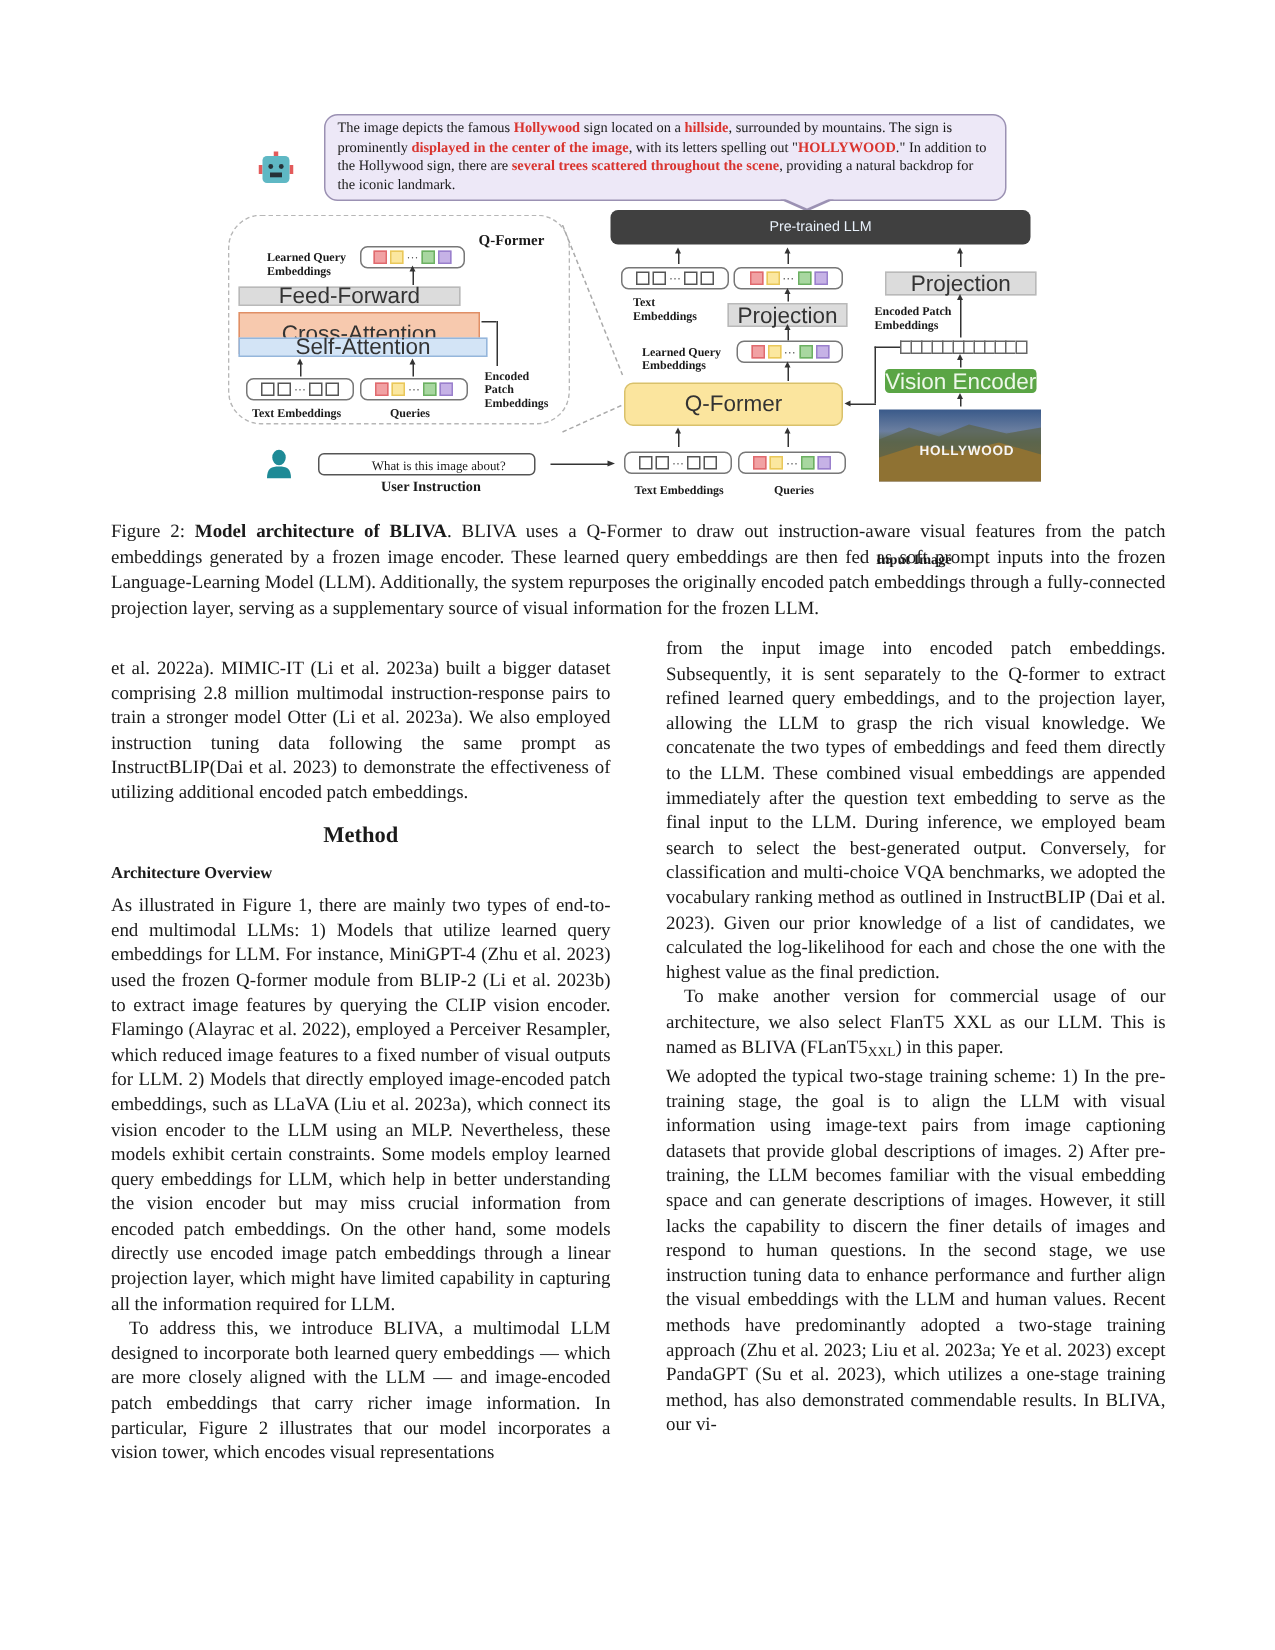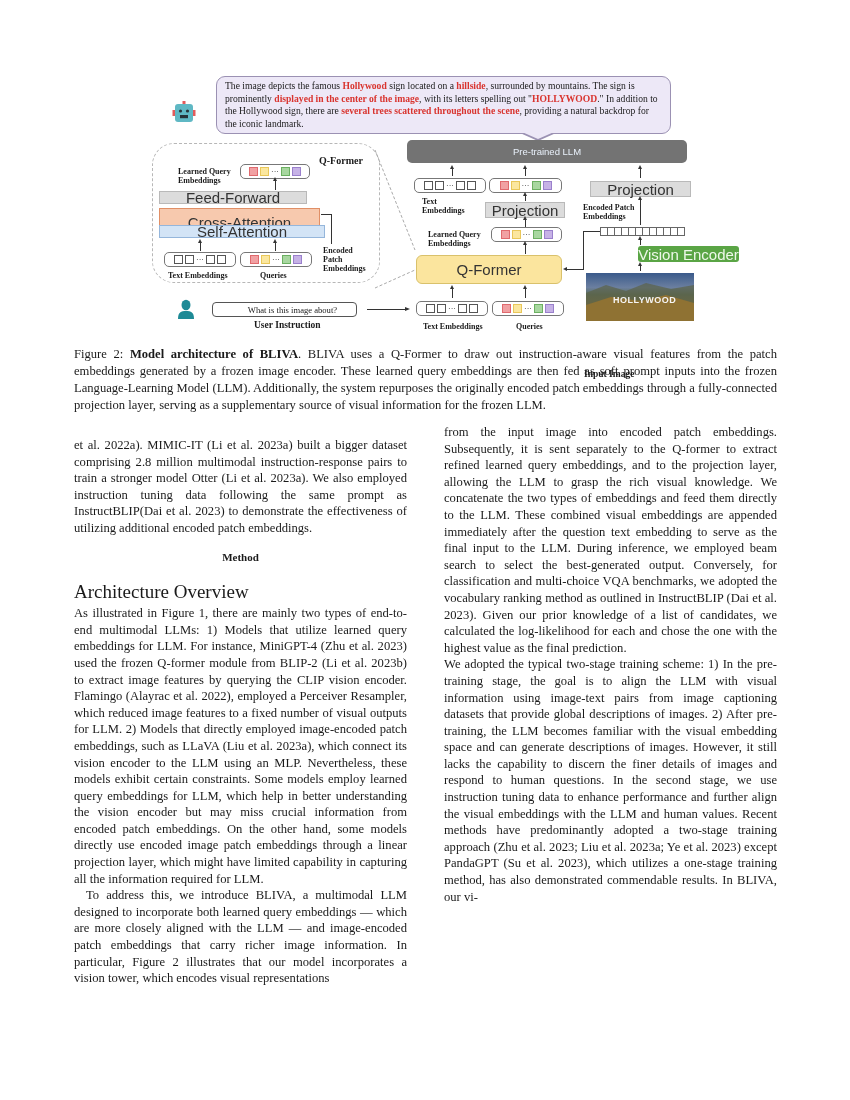--- a/index.html
+++ b/index.html
@@ -10,23 +10,23 @@
   #figure { position:absolute; left:0; top:0; width:850px; height:340px; }
   .bubble { position:absolute; left:216px; top:76px; width:455px; height:58px; background:#ede8f7; border:1px solid #9b91b3; border-radius:9px; box-sizing:border-box; padding:3px 8px; font-size:9.6px; line-height:12.6px; }
   .bubble .hl { color:#d9342f; font-weight:bold; }
   .bubble-tail { position:absolute; left:520px; top:133px; width:0; height:0; border-left:18px solid transparent; border-right:18px solid transparent; border-top:8px solid #9b91b3; }
   .bubble-tail2 { position:absolute; left:522px; top:132px; width:0; height:0; border-left:16px solid transparent; border-right:16px solid transparent; border-top:7px solid #ede8f7; }
 
   .box { position:absolute; box-sizing:border-box; display:flex; align-items:center; justify-content:center; font-family:"Liberation Sans", sans-serif; font-size:15px; color:#333; }
   .gray { background:#dcdcdc; border:1px solid #b9b9b9; }
   .orange { background:#f7c9ae; border:1px solid #e08f66; }
   .blue-lt { background:#d3e4f6; border:1px solid #95b6db; }
-  .llm { background:#737373; color:#e9f1fb; border-radius:5px; font-size:9.5px; }
+  .llm { background:#404040; color:#e9f1fb; border-radius:5px; font-size:9.5px; }
   .qformer { background:#fbe59e; border:1px solid #d9c16b; border-radius:6px; }
-  .vision { background:#5aa545; color:#eef8ea; border-radius:3px;margin-left:48px; }
+  .vision { background:#5aa545; color:#eef8ea; border-radius:3px; }
 
   .tok { position:absolute; box-sizing:border-box; border:1px solid #777; border-radius:5px; background:#fff; display:flex; align-items:center; justify-content:center; gap:2px; }
   .sq { width:9px; height:9px; box-sizing:border-box; border:1px solid #555; background:#fff; }
   .sq.r { background:#f1a1a3; border-color:#e06a6e; }
   .sq.y { background:#fbe79f; border-color:#e9c75a; }
   .sq.g { background:#a8d7a0; border-color:#6cb062; }
   .sq.p { background:#c6b2e6; border-color:#9a80cc; }
   .dots { font-size:8px; color:#555; line-height:9px; font-family:"Liberation Sans", sans-serif; }
 
   .lbl { position:absolute; font-size:8px; font-weight:bold; line-height:9px; color:#1a1a1a; }
@@ -44,22 +44,22 @@
   .photo .hw { position:absolute; left:27px; top:22px; font-family:"Liberation Sans", sans-serif; font-weight:bold; font-size:9px; color:#f5f5f5; letter-spacing:0.5px; }
 
   .instr { position:absolute; left:212px; top:302px; width:145px; height:15px; border:1px solid #555; border-radius:4px; box-sizing:border-box; font-size:8.6px; display:flex; align-items:center; justify-content:center;padding-left:16px; }
 
   
   .caption { position:absolute; left:74px; top:346px; width:703px; font-size:12.6px; line-height:17px; text-align:justify; }
   .caption b { font-weight:bold; }
   .col { position:absolute; width:333px; font-size:12.6px; line-height:16.6px; text-align:justify; }
   .col p { margin:0; }
   .col .ind { text-indent:12px; }
-  .h-method { text-align:center; font-size:11px; font-weight:bold; margin:12px 0 3px 0; }
-  .h-sub { font-size:19px; font-weight:normal; margin:18px 0 4px 0; line-height:18px; text-align:left; }
+  .h-method { text-align:center; font-size:15px; font-weight:bold; margin:12px 0 3px 0; }
+  .h-sub { font-size:11px; font-weight:bold; margin:8px 0 4px 0; line-height:18px; text-align:left; }
   sub { font-size:9px; vertical-align:-2px; }
 </style>
 </head>
 <body>
 
 <div id="figure">
 
   <div class="abs" style="left:172px;top:100px;width:24px;height:24px;">
     <svg width="24" height="24" viewBox="0 0 24 24">
       <rect x="10.5" y="1" width="3" height="3" fill="#e35b5b"></rect>
@@ -223,14 +223,15 @@
 <div class="col" style="left:74px;top:437px;">
   <p>et al. 2022a). MIMIC-IT (Li et al. 2023a) built a bigger dataset comprising 2.8 million multimodal instruction-response pairs to train a stronger model Otter (Li et al. 2023a). We also employed instruction tuning data following the same prompt as InstructBLIP(Dai et al. 2023) to demonstrate the effectiveness of utilizing additional encoded patch embeddings.</p>
   <div class="h-method">Method</div>
   <div class="h-sub">Architecture Overview</div>
   <p>As illustrated in Figure 1, there are mainly two types of end-to-end multimodal LLMs: 1) Models that utilize learned query embeddings for LLM. For instance, MiniGPT-4 (Zhu et al. 2023) used the frozen Q-former module from BLIP-2 (Li et al. 2023b) to extract image features by querying the CLIP vision encoder. Flamingo (Alayrac et al. 2022), employed a Perceiver Resampler, which reduced image features to a fixed number of visual outputs for LLM. 2) Models that directly employed image-encoded patch embeddings, such as LLaVA (Liu et al. 2023a), which connect its vision encoder to the LLM using an MLP. Nevertheless, these models exhibit certain constraints. Some models employ learned query embeddings for LLM, which help in better understanding the vision encoder but may miss crucial information from encoded patch embeddings. On the other hand, some models directly use encoded image patch embeddings through a linear projection layer, which might have limited capability in capturing all the information required for LLM.</p>
   <p class="ind">To address this, we introduce BLIVA, a multimodal LLM designed to incorporate both learned query embeddings — which are more closely aligned with the LLM — and image-encoded patch embeddings that carry richer image information. In particular, Figure 2 illustrates that our model incorporates a vision tower, which encodes visual representations</p>
 </div>
 
 <div class="col" style="left:444px;top:424px;">
   <p>from the input image into encoded patch embeddings. Subsequently, it is sent separately to the Q-former to extract refined learned query embeddings, and to the projection layer, allowing the LLM to grasp the rich visual knowledge. We concatenate the two types of embeddings and feed them directly to the LLM. These combined visual embeddings are appended immediately after the question text embedding to serve as the final input to the LLM. During inference, we employed beam search to select the best-generated output. Conversely, for classification and multi-choice VQA benchmarks, we adopted the vocabulary ranking method as outlined in InstructBLIP (Dai et al. 2023). Given our prior knowledge of a list of candidates, we calculated the log-likelihood for each and chose the one with the highest value as the final prediction.</p>
+  <p class="ind"><span>To make another version for commercial usage of our architecture, we also select FlanT5 XXL as our LLM. This is named as BLIVA (FLanT5</span><sub>XXL</sub><span>) in this paper.</span></p>
   <p>We adopted the typical two-stage training scheme: 1) In the pre-training stage, the goal is to align the LLM with visual information using image-text pairs from image captioning datasets that provide global descriptions of images. 2) After pre-training, the LLM becomes familiar with the visual embedding space and can generate descriptions of images. However, it still lacks the capability to discern the finer details of images and respond to human questions. In the second stage, we use instruction tuning data to enhance performance and further align the visual embeddings with the LLM and human values. Recent methods have predominantly adopted a two-stage training approach (Zhu et al. 2023; Liu et al. 2023a; Ye et al. 2023) except PandaGPT (Su et al. 2023), which utilizes a one-stage training method, has also demonstrated commendable results. In BLIVA, our vi-</p>
 </div>
 
 </body></html>

